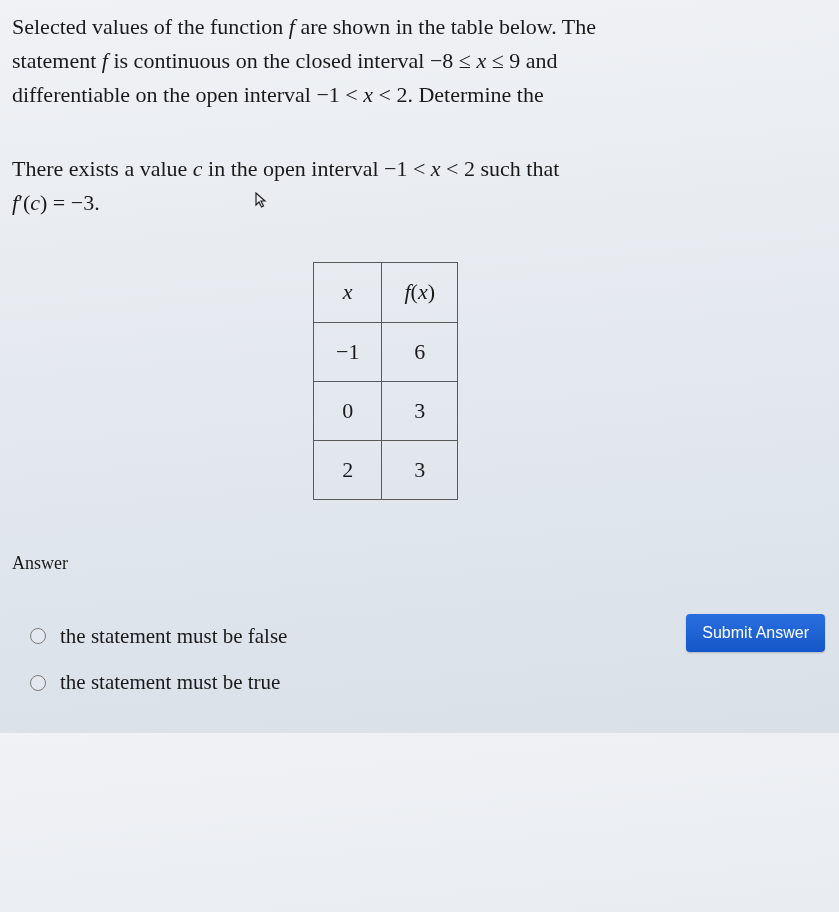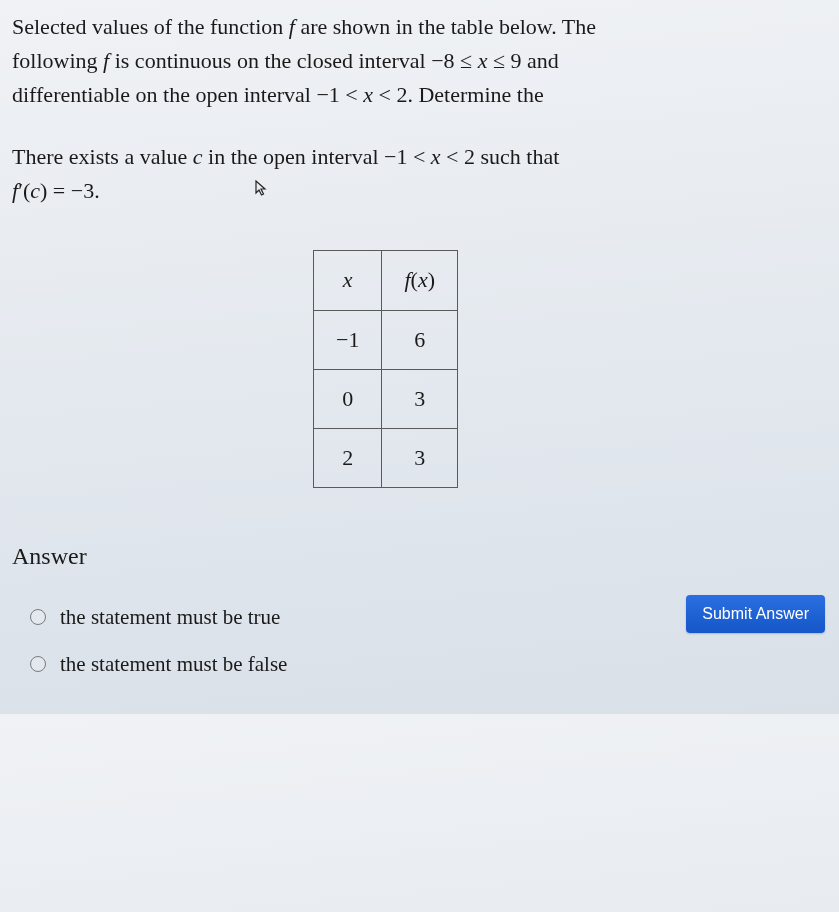--- a/index.html
+++ b/index.html
@@ -7,21 +7,21 @@
     margin: 0;
     padding: 10px 0 20px 12px;
     width: 839px;
     font-family: Georgia, 'Times New Roman', serif;
     font-size: 22px;
     line-height: 1.55;
     color: #1a1a1a;
     background: linear-gradient(175deg, #f0f2f5 0%, #e4e9ef 50%, #d9e0e8 100%);
     overflow: hidden;
   }
-  .problem-text { margin-bottom: 28px; }
+  .problem-text { margin-bottom: 40px; }
   .statement-text { margin-bottom: 42px; position: relative; }
   .math-var { font-style: italic; font-family: 'Times New Roman', serif; }
   .math-fn { font-style: italic; font-family: 'Times New Roman', serif; }
   .prime { font-style: normal; }
   .cursor-icon {
     display: inline-block;
     position: relative;
     left: 150px;
     font-size: 18px;
     color: #222;
@@ -36,22 +36,22 @@
     font-size: 22px;
   }
   table td, table th {
     border: 1px solid #5a5a5a;
     padding: 12px 22px;
     text-align: center;
     font-weight: normal;
     min-width: 60px;
   }
   .answer-label {
-    font-size: 24px;
-    margin-bottom: 26px;
+    font-size: 18px;
+    margin-bottom: 42px;
   }
   .options-wrap { position: relative; }
   .option-row {
     display: flex;
     align-items: center;
     margin: 14px 0 14px 18px;
     font-size: 21px;
   }
   .radio {
     width: 16px;
@@ -76,21 +76,21 @@
     border: none;
     cursor: pointer;
     box-shadow: 0 1px 2px rgba(0,0,0,0.2);
   }
 </style>
 </head>
 <body>
 
 <div class="problem-text">
   <span>Selected values of the function </span><span class="math-fn">f</span><span> are shown in the table below. The</span><br>
-  <span>following </span><span class="math-fn">f</span><span> is continuous on the closed interval −8 ≤ </span><span class="math-var">x</span><span> ≤ 9 and</span><br>
+  <span>statement </span><span class="math-fn">f</span><span> is continuous on the closed interval −8 ≤ </span><span class="math-var">x</span><span> ≤ 9 and</span><br>
   <span>differentiable on the open interval −1 &lt; </span><span class="math-var">x</span><span> &lt; 2. Determine the</span><br>
 </div>
 
 <div class="statement-text">
   <span>There exists a value </span><span class="math-var">c</span><span> in the open interval −1 &lt; </span><span class="math-var">x</span><span> &lt; 2 such that</span><br>
   <span class="math-fn">f</span><span class="prime">′</span><span>(</span><span class="math-var">c</span><span>) = −3.</span>
   <span class="cursor-icon">
     <svg width="14" height="18" viewBox="0 0 14 18">
         <path d="M1 1 L1 13 L4 10 L6.5 15 L8.5 14 L6 9 L10 9 Z" fill="none" stroke="#222" stroke-width="1.2"></path>
       </svg>
@@ -120,19 +120,19 @@
     </table>
 </div>
 
 <div class="answer-label">Answer</div>
 
 <div class="options-wrap">
   <button class="submit-btn">Submit Answer</button>
 
   <div class="option-row">
     <span class="radio"></span>
-    <span>the statement must be true</span>
+    <span>the statement must be false</span>
   </div>
   <div class="option-row">
     <span class="radio"></span>
-    <span>the statement must be false</span>
+    <span>the statement must be true</span>
   </div>
 </div>
 
 </body></html>

